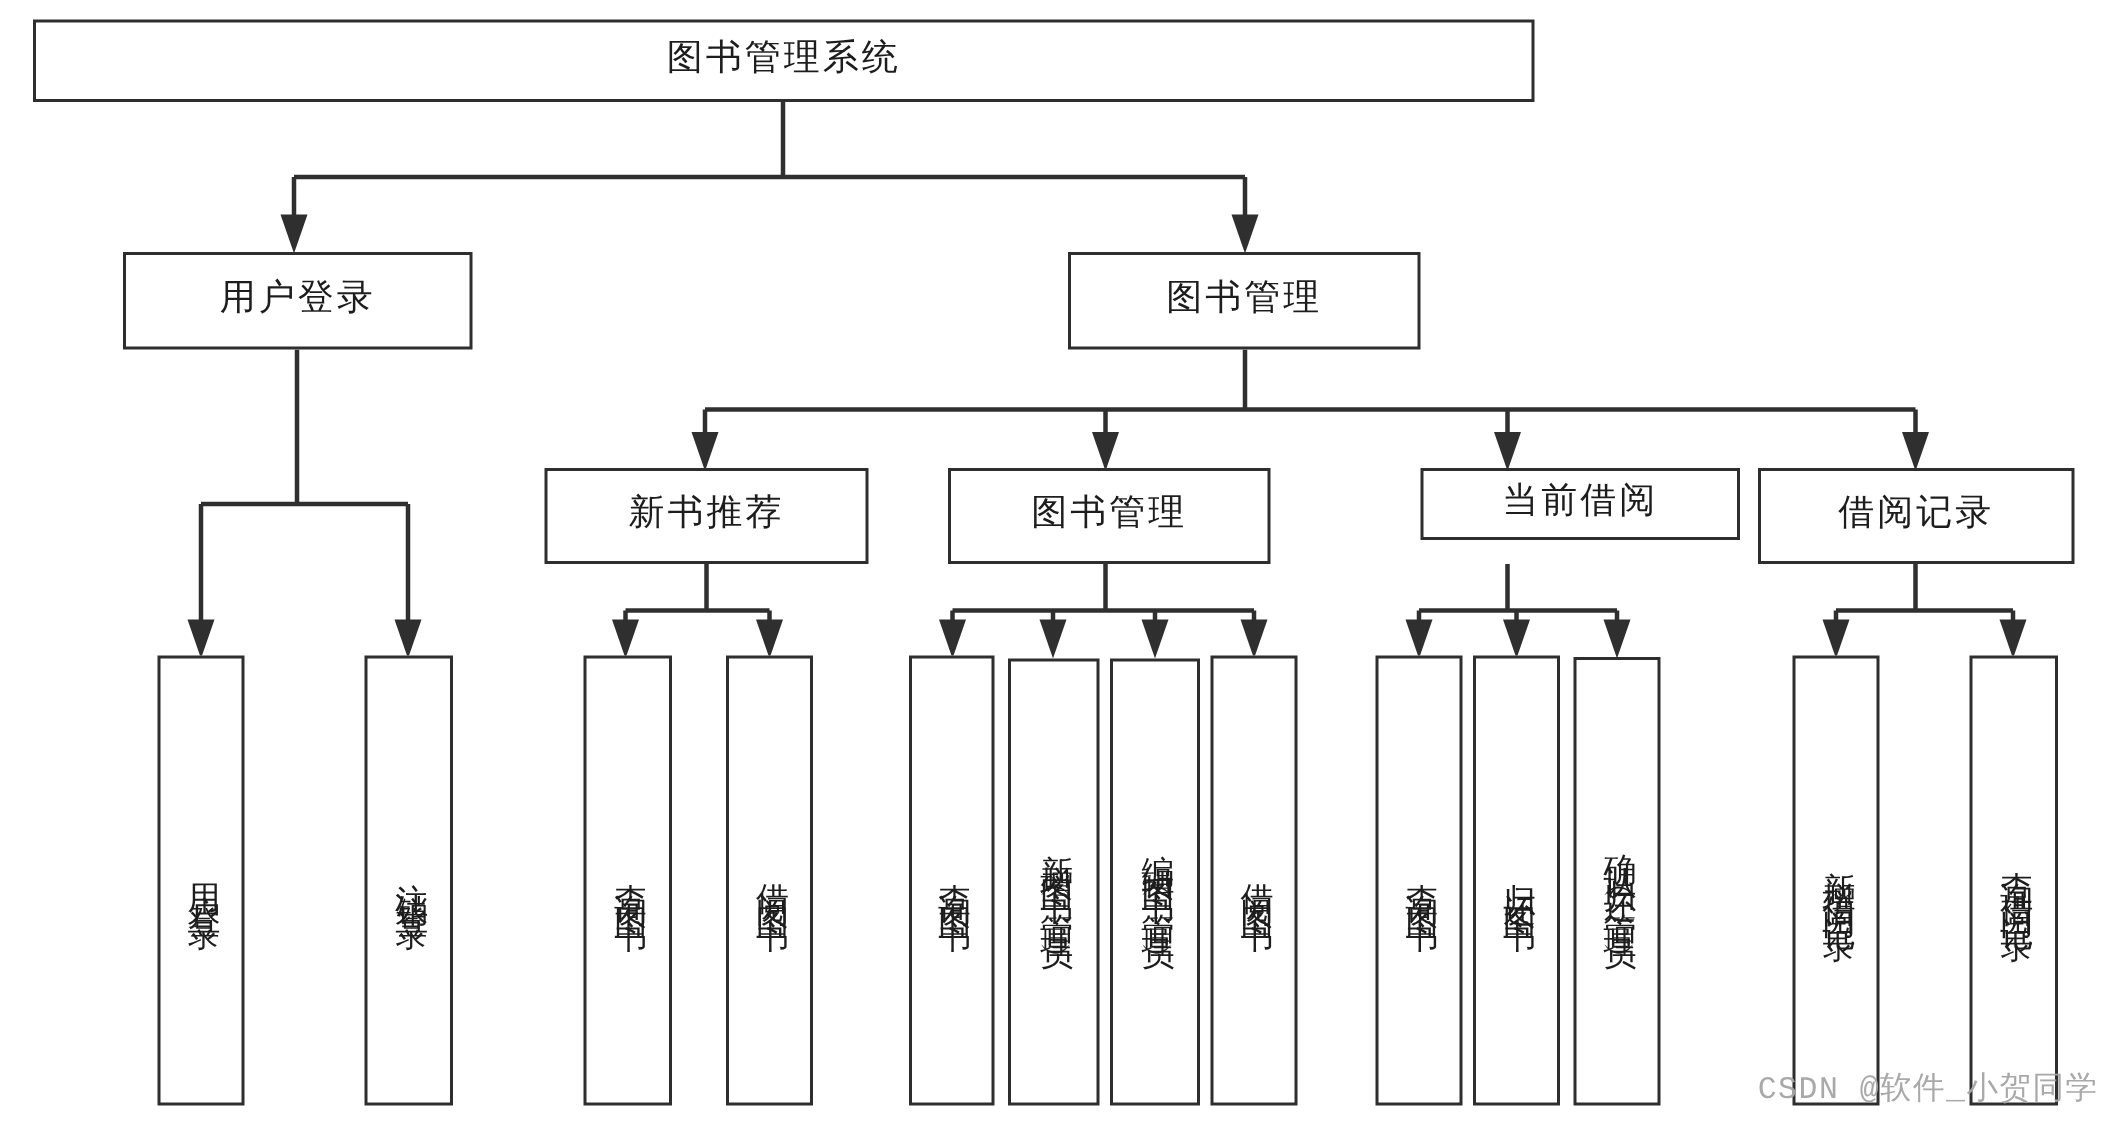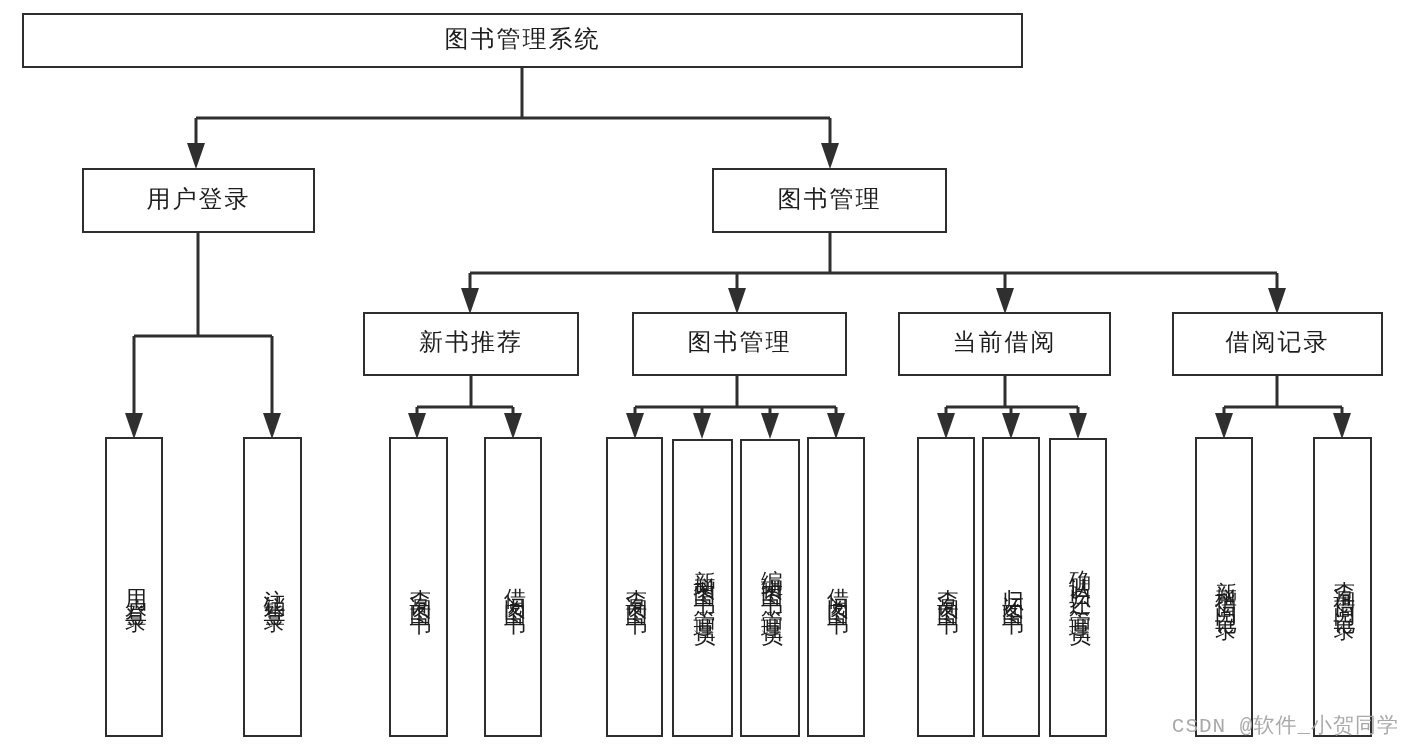--- a/index.html
+++ b/index.html
@@ -128,21 +128,21 @@
   <div class="box h" style="left:712px;top:168px;width:235px;height:65px">
     <span>图书管理</span>
   </div>
 
   <div class="box h" style="left:363px;top:312px;width:216px;height:64px">
     <span>新书推荐</span>
   </div>
   <div class="box h" style="left:632px;top:312px;width:215px;height:64px">
     <span>图书管理</span>
   </div>
-  <div class="box h" style="left:898px;top:312px;width:213px;height:64px">
+  <div class="box h" style="left:947px;top:312px;width:213px;height:48px">
     <span>当前借阅</span>
   </div>
   <div class="box h" style="left:1172px;top:312px;width:211px;height:64px">
     <span>借阅记录</span>
   </div>
 
   <div class="box v" style="left:105px;top:437px;width:58px;height:300px">
     <span>用户登录</span>
   </div>
   <div class="box v" style="left:243px;top:437px;width:59px;height:300px">

